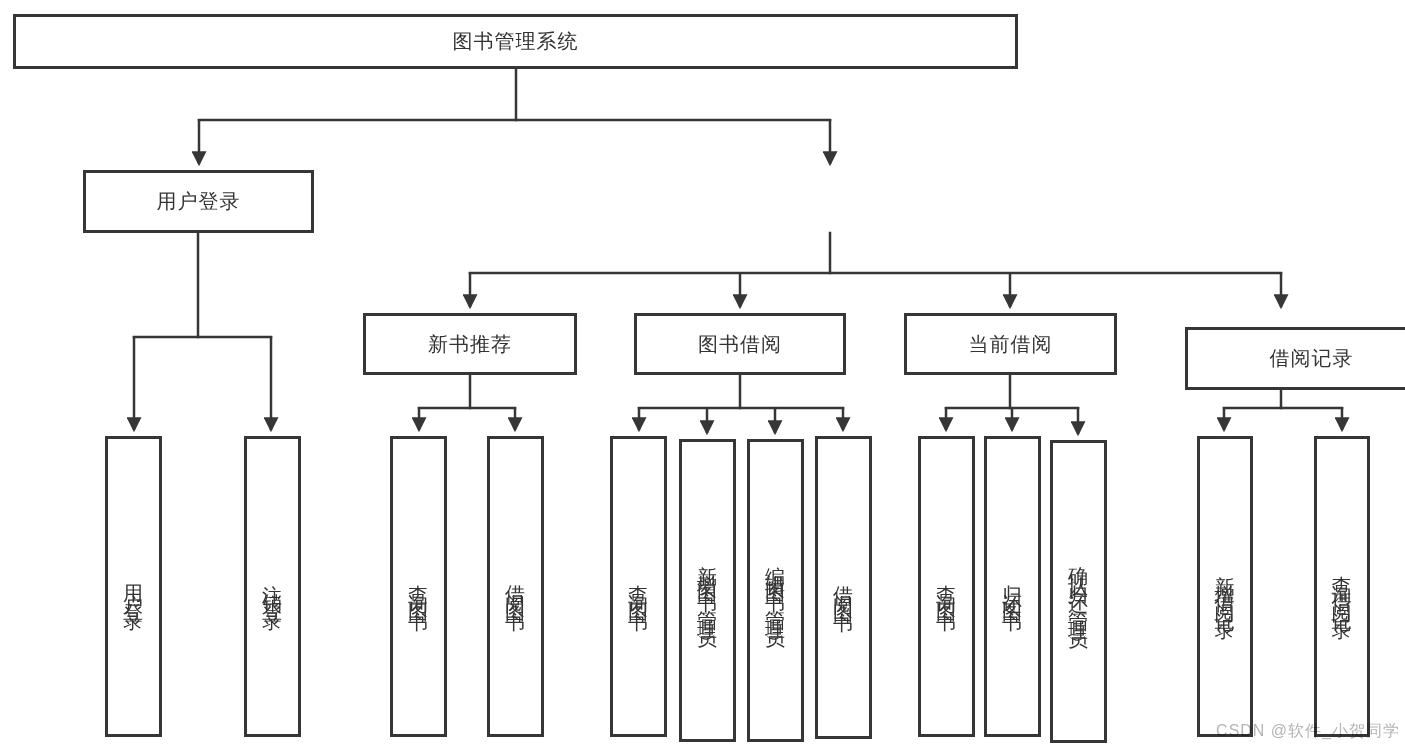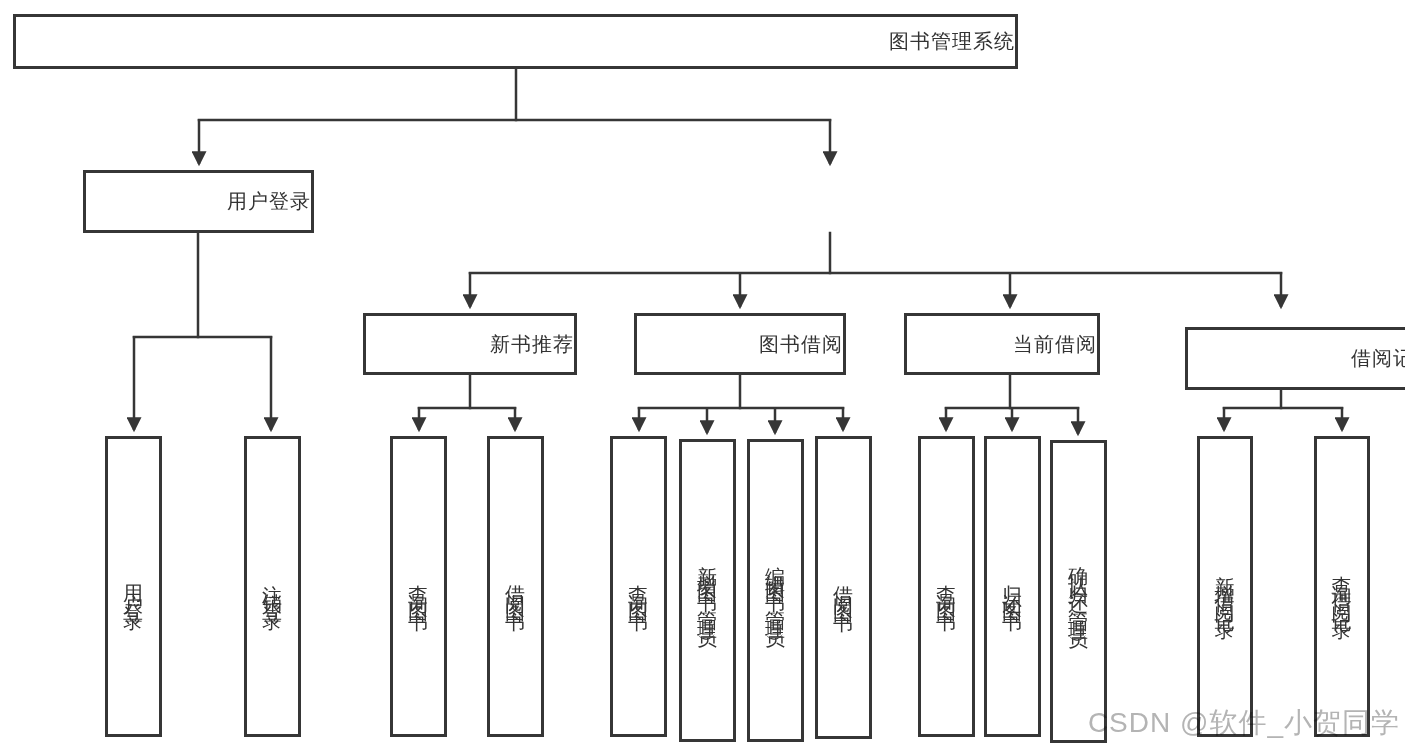--- a/index.html
+++ b/index.html
@@ -26,21 +26,21 @@
     height: 747px;
     pointer-events: none;
   }
 
   .node {
     position: absolute;
     border: 3px solid #363636;
     background: #ffffff;
     display: flex;
     align-items: center;
-    justify-content: flex-end;
+    justify-content: center;
     font-size: 20px;
     color: #333333;
     letter-spacing: 1px;
     white-space: nowrap;
   }
 
   .leaf {
     position: absolute;
     width: 57px;
     height: 301px;
@@ -59,21 +59,21 @@
     line-height: 1;
     letter-spacing: 9px;
     color: #333333;
     white-space: nowrap;
   }
 
   .watermark {
     position: absolute;
     right: 5px;
     bottom: 5px;
-    font-size: 28px;
+    font-size: 16px;
     color: #b4b4b4;
     letter-spacing: 1px;
     mix-blend-mode: multiply;
     white-space: nowrap;
   }
 </style>
 </head>
 <body>
 
 <div class="canvas">
@@ -150,21 +150,21 @@
   <div class="node" style="left:83px; top:170px; width:231px; height:63px;">
     <span>用户登录</span>
   </div>
 
   <div class="node" style="left:634px; top:313px; width:212px; height:62px;">
     <span>图书借阅</span>
   </div>
   <div class="node" style="left:363px; top:313px; width:214px; height:62px;">
     <span>新书推荐</span>
   </div>
-  <div class="node" style="left:904px; top:313px; width:196px; height:62px;">
+  <div class="node" style="left:904px; top:313px; width:213px; height:62px;">
     <span>当前借阅</span>
   </div>
   <div class="node" style="left:1174px; top:327px; width:253px; height:63px;margin-left:11px;">
     <span>借阅记录</span>
   </div>
 
   <div class="leaf" style="left:105px; top:436px;">
     <span class="vtext">用户登录</span>
   </div>
   <div class="leaf" style="left:244px; top:436px;">

